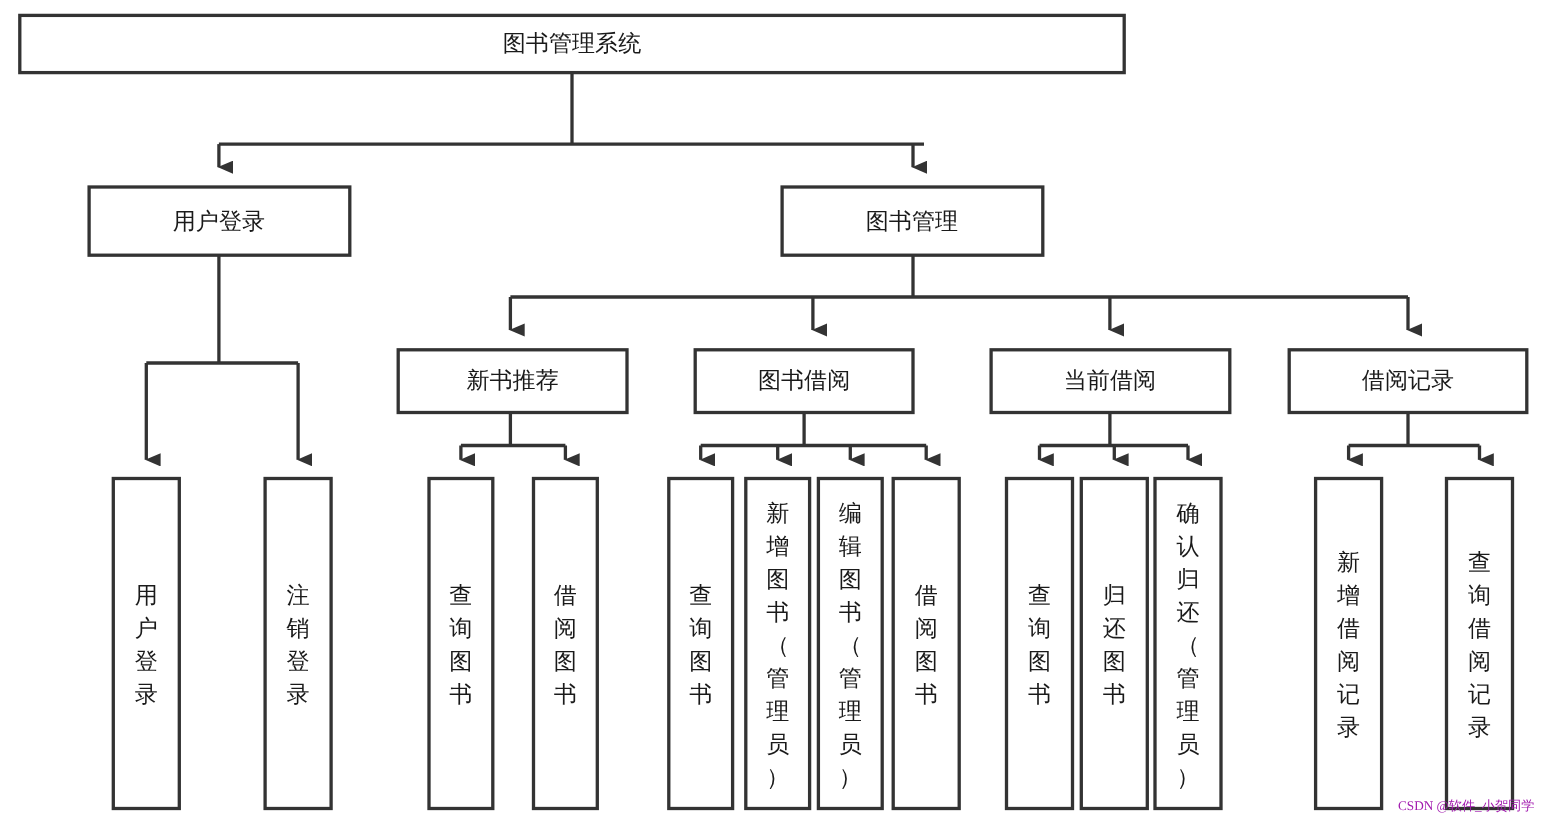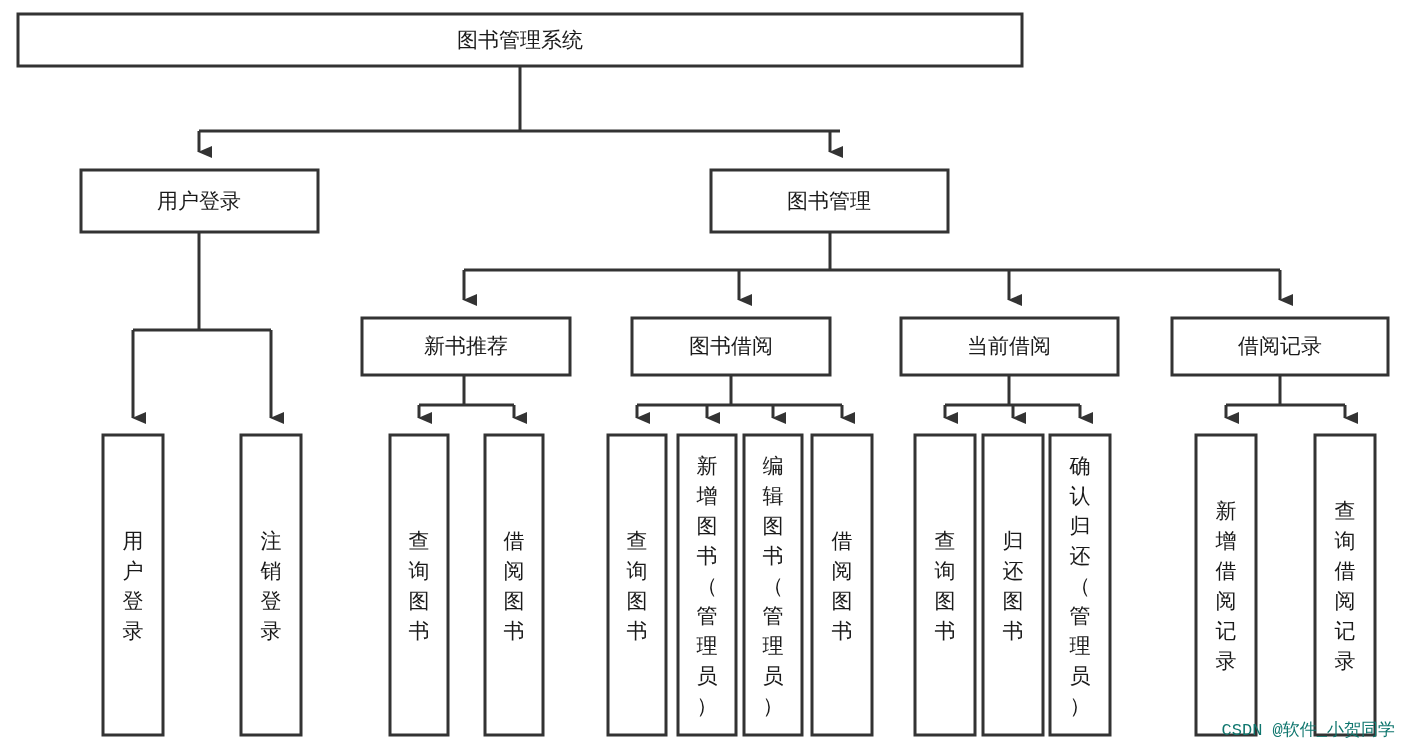--- a/index.html
+++ b/index.html
@@ -43,23 +43,23 @@
     fill: none;
   }
   .arrow-head {
     fill: #333333;
     stroke: none;
   }
   .watermark {
     position: absolute;
     right: 10px;
     bottom: 6px;
-    font-family: Liberation Mono, monospace;
-    font-size: 17px;
-    color: #0f766e;
+    font-family: Liberation Serif, serif;
+    font-size: 12px;
+    color: #a21caf;
     white-space: nowrap;
     pointer-events: none;
   }
 </style>
 </head>
 <body>
 
 <svg id="diagram" viewBox="0 0 1405 747">
   <defs>
     <marker id="arrow" viewBox="0 0 12 14" refX="6" refY="13" markerWidth="12" markerHeight="14" orient="auto-start-reverse" markerUnits="userSpaceOnUse">

